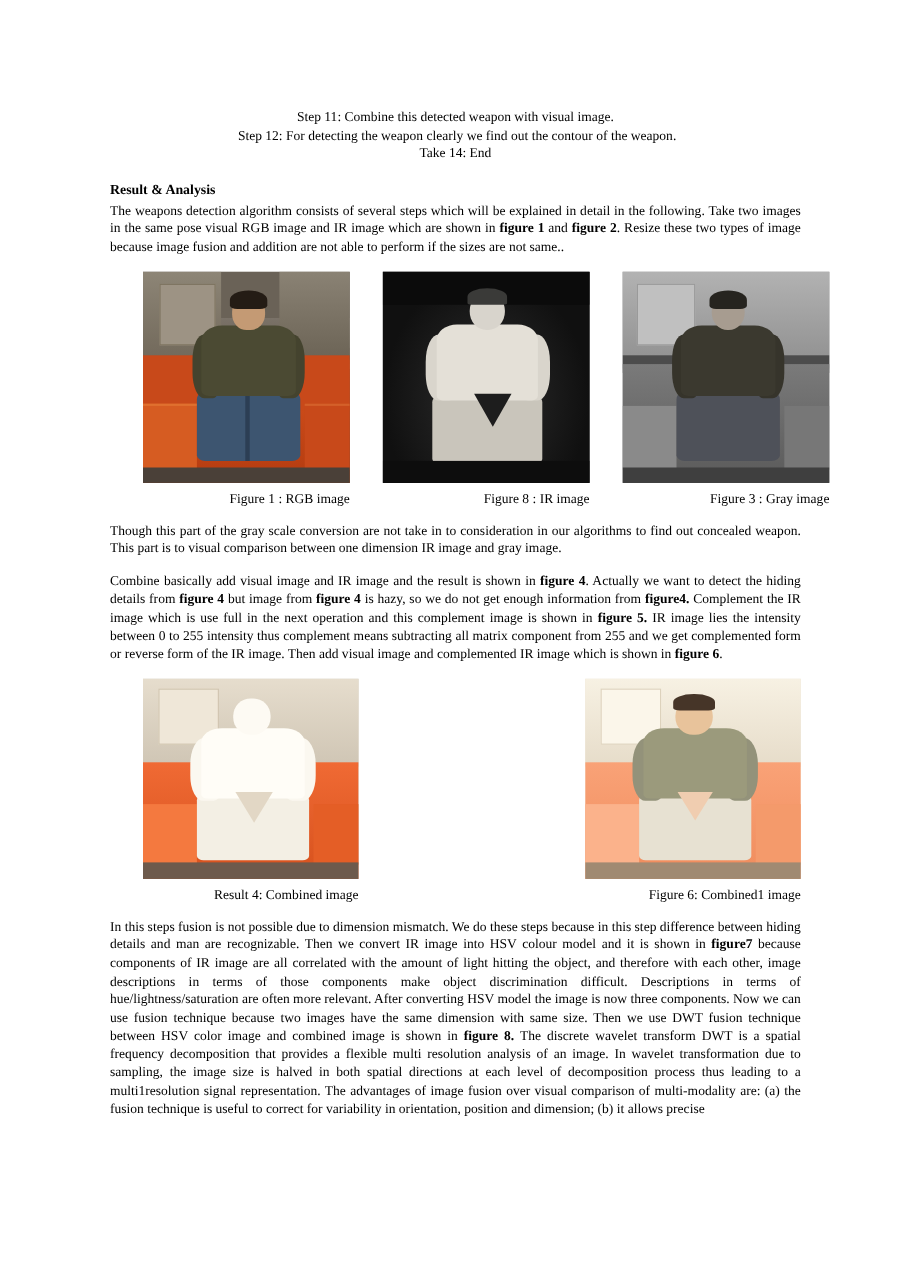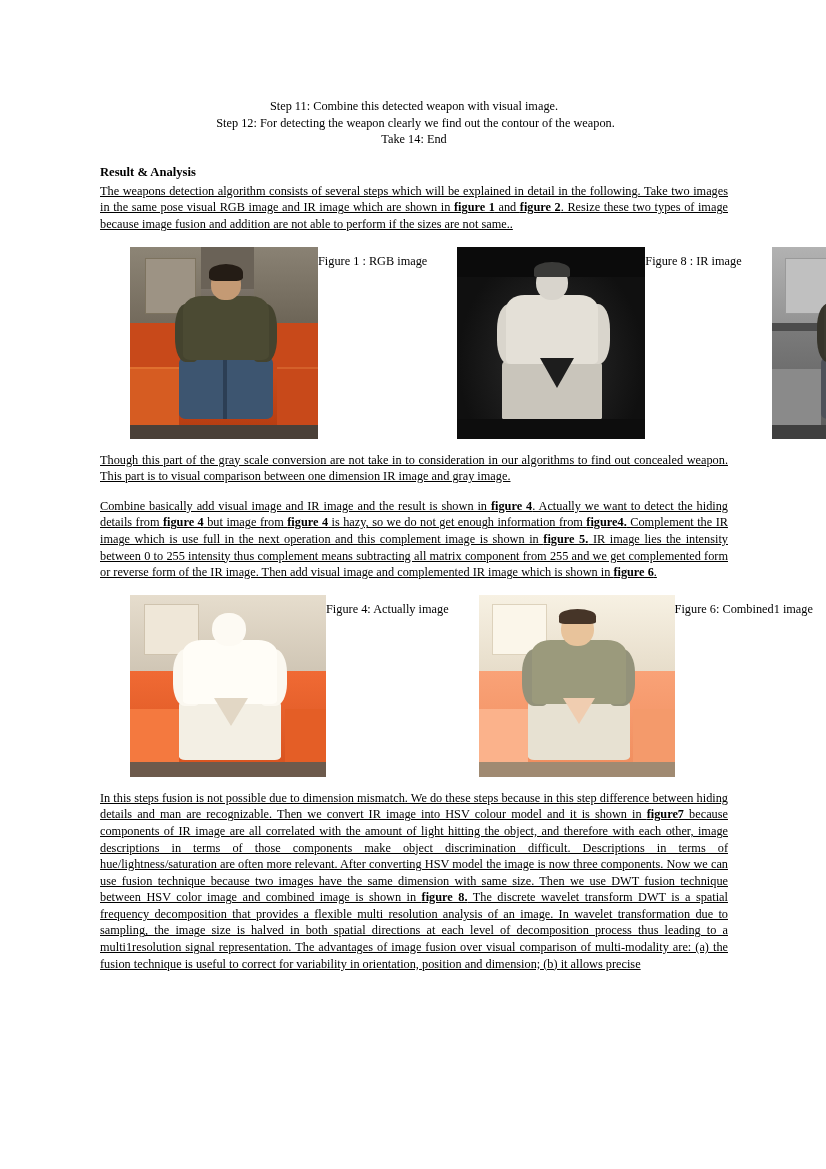--- a/index.html
+++ b/index.html
@@ -39,38 +39,37 @@
     white-space: pre;
   }
   .heading {
     font-weight: bold;
     font-size: 12.6px;
     margin-top: 16px;
     margin-bottom: 2px;
   }
   .para {
     margin-bottom: 0;
-    text-decoration: underline;
   }
   .gap {
     height: 13px;
   }
   b { font-weight: bold; }
 
   
   .fig-row {
     display: flex;
     justify-content: space-between;
     align-items: flex-end;
     margin-top: 14px;
   }
   .fig {
     display: flex;
-    flex-direction: row;
-    align-items: flex-start;
+    flex-direction: column;
+    align-items: flex-end;
     padding-left: 30px;
   }
   .fig-caption {
     font-size: 12.3px;
     margin-top: 7px;
     text-align: center;
     white-space: nowrap;
   }
   .thumb {
     width: 188px;
@@ -510,21 +509,21 @@
           <div class="cushion-l"></div>
           <div class="cushion-r"></div>
           <div class="floor"></div>
           <div class="legs"></div>
           <div class="arm-l"></div>
           <div class="arm-r"></div>
           <div class="torso"></div>
           <div class="vtri"></div>
           <div class="head"></div>
         </div>
-        <div class="fig-caption">Figure 4: Actually image</div>
+        <div class="fig-caption">Result 4: Combined image</div>
       </div>
 
 
       <div class="fig">
         <div class="thumb r2 f6">
           <div class="wall"></div>
           <div class="panel"></div>
           <div class="sofa"></div>
           <div class="cushion-l"></div>
           <div class="cushion-r"></div>

